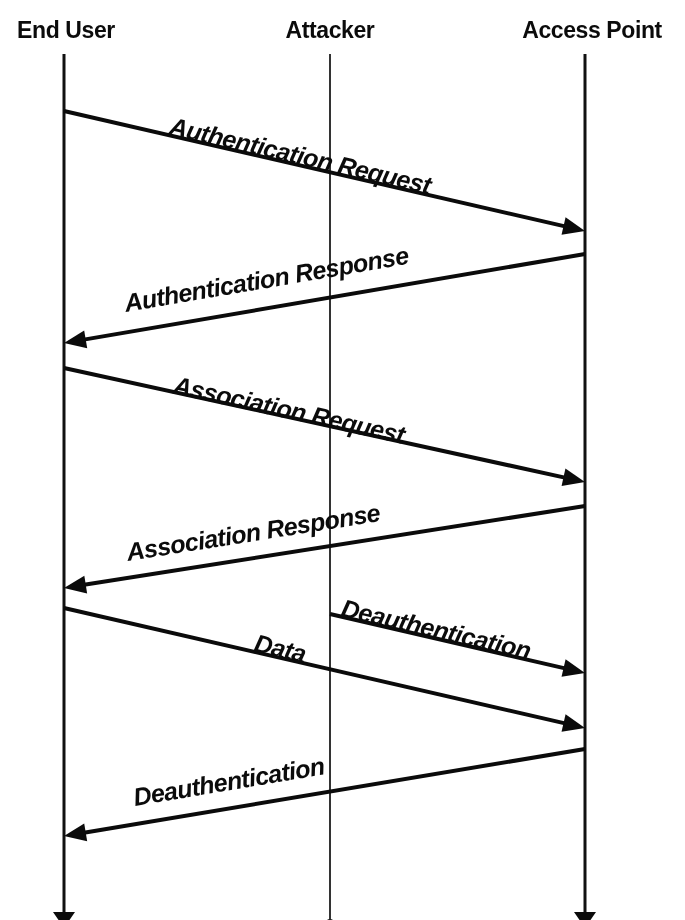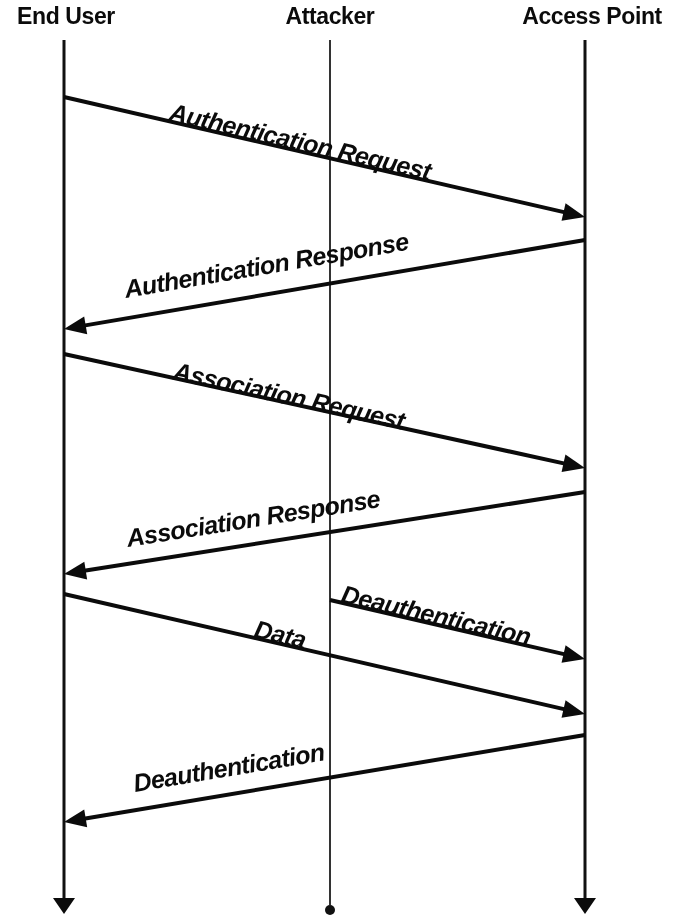--- a/index.html
+++ b/index.html
@@ -11,21 +11,21 @@
   body {
     width: 685px;
     height: 920px;
     position: relative;
     overflow: hidden;
     font-family: "Liberation Sans", "DejaVu Sans", sans-serif;
   }
   #diagram-root {
     position: absolute;
     left: 0;
-    top: 2px;
+    top: 16px;
     width: 685px;
     height: 796px;
   }
   svg.diagram-canvas {
     display: block;
     width: 685px;
     height: 920px;
     background: #ffffff;
   }
   .actor-label {

